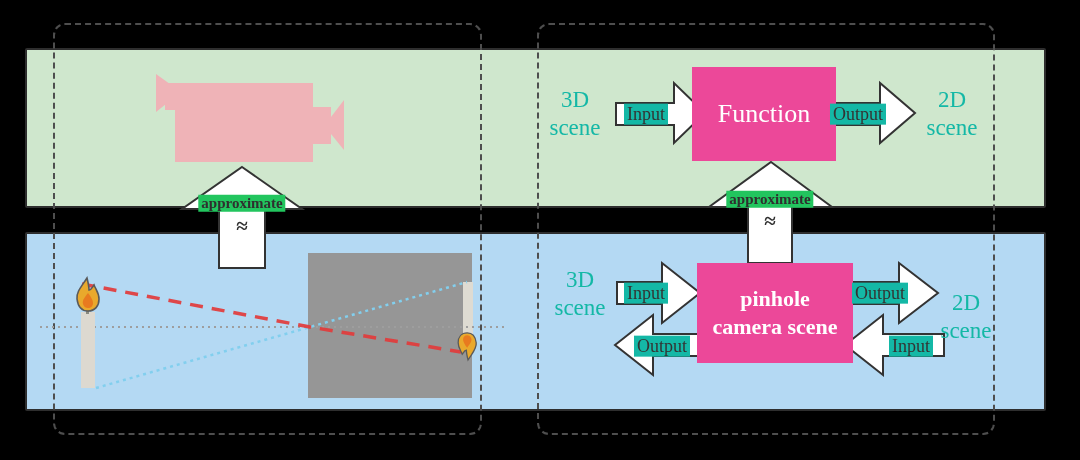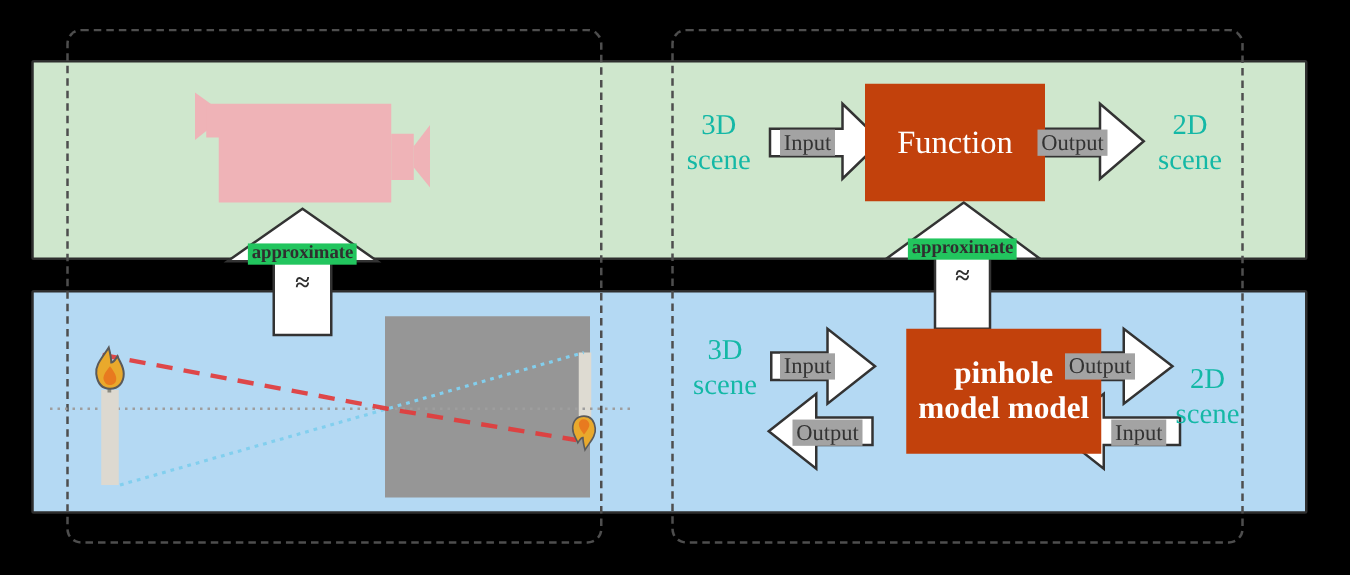--- a/index.html
+++ b/index.html
@@ -5,28 +5,28 @@
   html,body{margin:0;padding:0;background:#000;}
   #page{position:relative;width:1080px;height:460px;background:#000;overflow:hidden;
         font-family:"Liberation Serif", serif;}
   .panel{position:absolute;left:25px;width:1021px;border:2px solid #2e2e2e;border-radius:2px;box-sizing:border-box;}
   #green-panel{top:48px;height:160px;background:#cfe7cd;}
   #blue-panel{top:232px;height:179px;background:#b4d9f3;}
   .dashed-group{position:absolute;top:23px;height:412px;border:2px dashed #4e4e4e;border-radius:12px;box-sizing:border-box;background:transparent;z-index:2;}
   #dashed-left{left:53px;width:429px;}
   #dashed-right{left:537px;width:458px;}
   #gfx{position:absolute;left:0;top:0;width:1080px;height:460px;z-index:3;}
-  .blackbox{position:absolute;background:#c2410c;color:#fff;display:flex;flex-direction:column;
+  .blackbox{position:absolute;background:#ec4899;color:#fff;display:flex;flex-direction:column;
             align-items:center;justify-content:center;z-index:4;text-align:center;}
   #function-box{left:692px;top:67px;width:144px;height:94px;font-size:26px;}
-  #pinhole-box{left:697px;top:263px;width:156px;height:100px;font-size:25px;font-weight:bold;line-height:28px;margin-left:28px;}
+  #pinhole-box{left:697px;top:263px;width:156px;height:100px;font-size:22px;font-weight:bold;line-height:28px;}
   .scene-label{position:absolute;transform:translate(-50%,-50%);text-align:center;color:#14b8a6;
                font-size:23px;line-height:28px;z-index:4;white-space:nowrap;}
   .arrow-label{position:absolute;transform:translate(-50%,-50%);color:#333;font-size:18px;
-               background:#a3a3a3;padding:0 3px;line-height:1.15;z-index:4;white-space:nowrap;}
+               background:#14b8a6;padding:0 3px;line-height:1.15;z-index:4;white-space:nowrap;}
   .approx-label{position:absolute;transform:translate(-50%,-50%);color:#2f2f2f;font-size:15px;
                 font-weight:bold;background:#22c55e;padding:0 3px;line-height:1.1;z-index:4;white-space:nowrap;}
   .approx-sym{position:absolute;transform:translate(-50%,-50%);color:#2f2f2f;font-size:21px;
               font-weight:bold;z-index:4;line-height:1;}
 </style>
 </head>
 <body>
 
 <div id="page">
 
@@ -74,21 +74,21 @@
       <polygon points="847,282 899,282 899,263 938,293 899,323 899,304 847,304"></polygon>
       <polygon points="845,345 883,315 883,334 944,334 944,356 883,356 883,375"></polygon>
     </g>
   </svg>
 
   <div id="function-box" class="blackbox">
     <span>Function</span>
   </div>
   <div id="pinhole-box" class="blackbox">
     <span>pinhole</span>
-    <span>model model</span>
+    <span>camera scene</span>
   </div>
 
   <div class="scene-label" style="left:575px;top:114px;">
     <div>3D</div>
     <div>scene</div>
   </div>
   <div class="scene-label" style="left:952px;top:114px;">
     <div>2D</div>
     <div>scene</div>
   </div>

